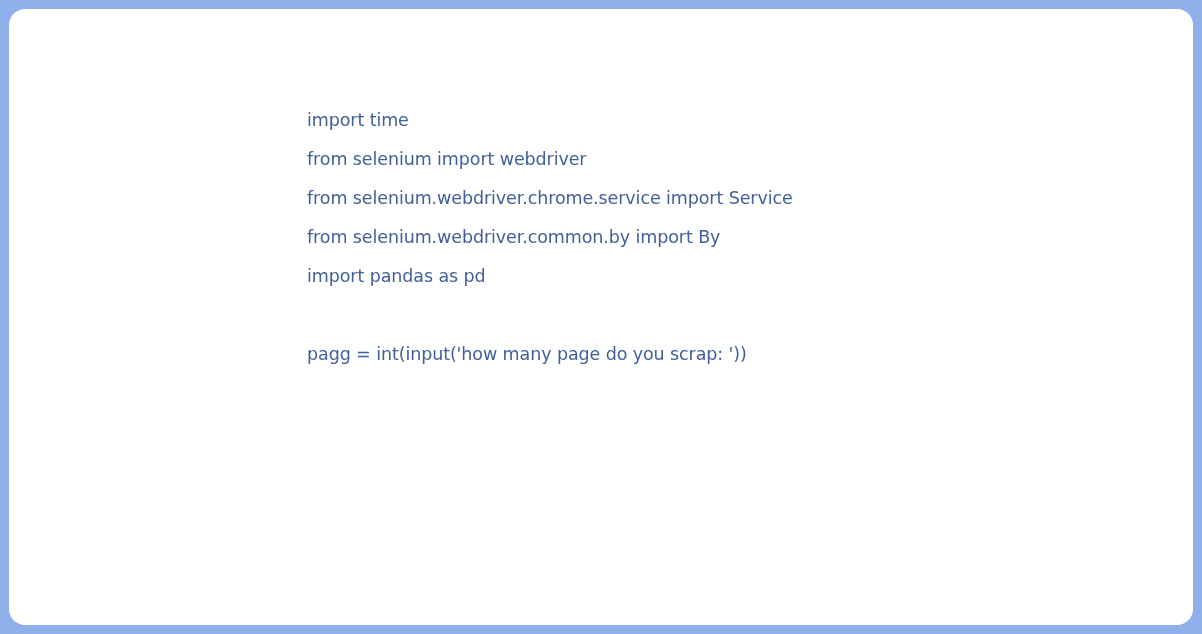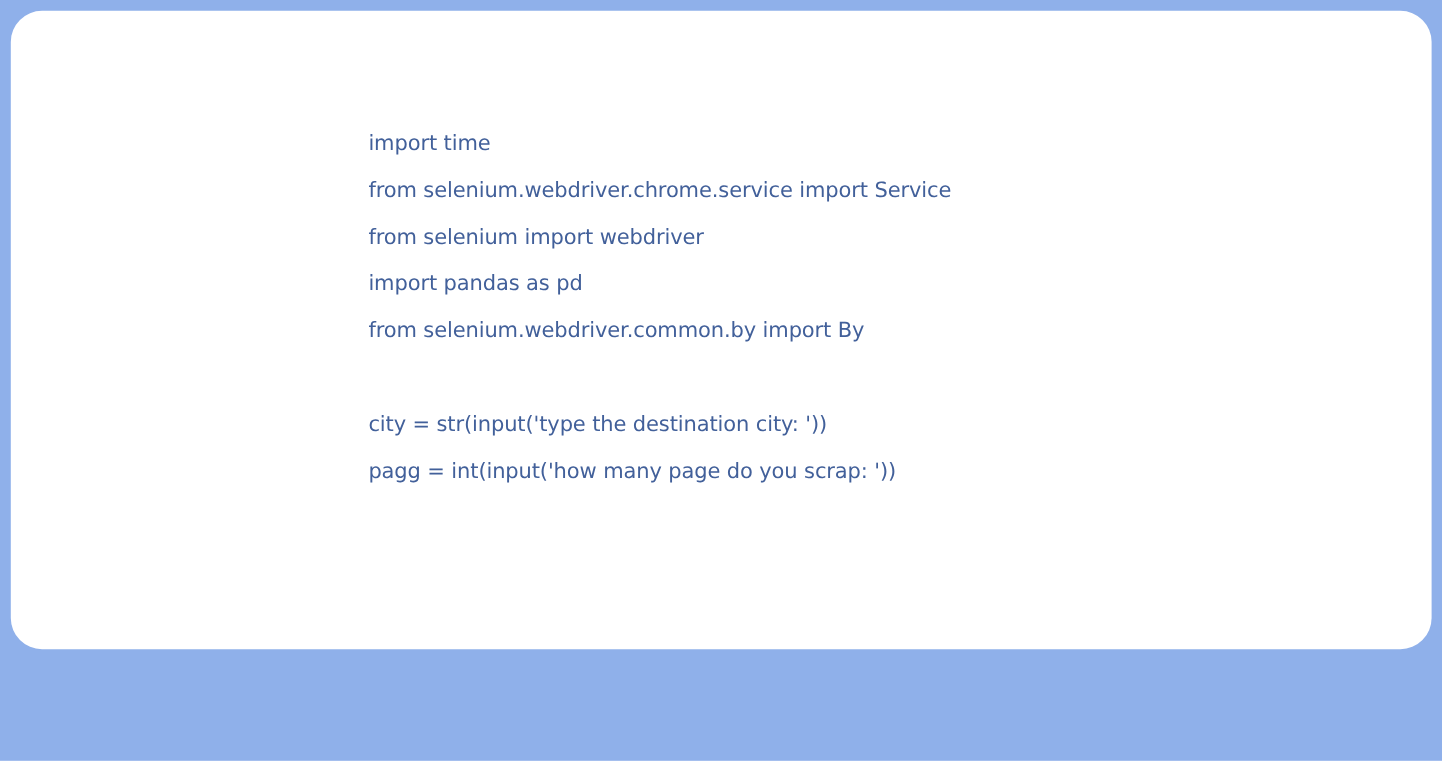--- a/index.html
+++ b/index.html
@@ -11,23 +11,23 @@
       height: 634px;
       background: #8fb0ea;
       position: relative;
       overflow: hidden;
     }
     .card {
       position: absolute;
       left: 9px;
       top: 9px;
       width: 1184px;
-      height: 532px;
+      height: 616px;
       background: #ffffff;
-      border-radius: 26px;
+      border-radius: 16px;
     }
     .code {
       position: absolute;
       left: 298px;
       top: 92px;
       font-family: "DejaVu Sans", sans-serif;
       font-size: 17.5px;
       color: #42609a;
       letter-spacing: -0.1px;
     }
@@ -36,22 +36,21 @@
       line-height: 39px;
       white-space: pre;
     }
   </style>
 </head>
 <body>
 
 <div class="card">
   <div class="code">
     <div class="line">import time</div>
+    <div class="line">from selenium import webdriver</div>
     <div class="line">from selenium.webdriver.chrome.service import Service</div>
-    <div class="line">from selenium import webdriver</div>
+    <div class="line">from selenium.webdriver.common.by import By</div>
     <div class="line">import pandas as pd</div>
-    <div class="line">from selenium.webdriver.common.by import By</div>
     <div class="line"></div>
-    <div class="line">city = str(input('type the destination city: '))</div>
     <div class="line">pagg = int(input('how many page do you scrap: '))</div>
     <div class="line"></div>
   </div>
 </div>
 
 </body></html>

